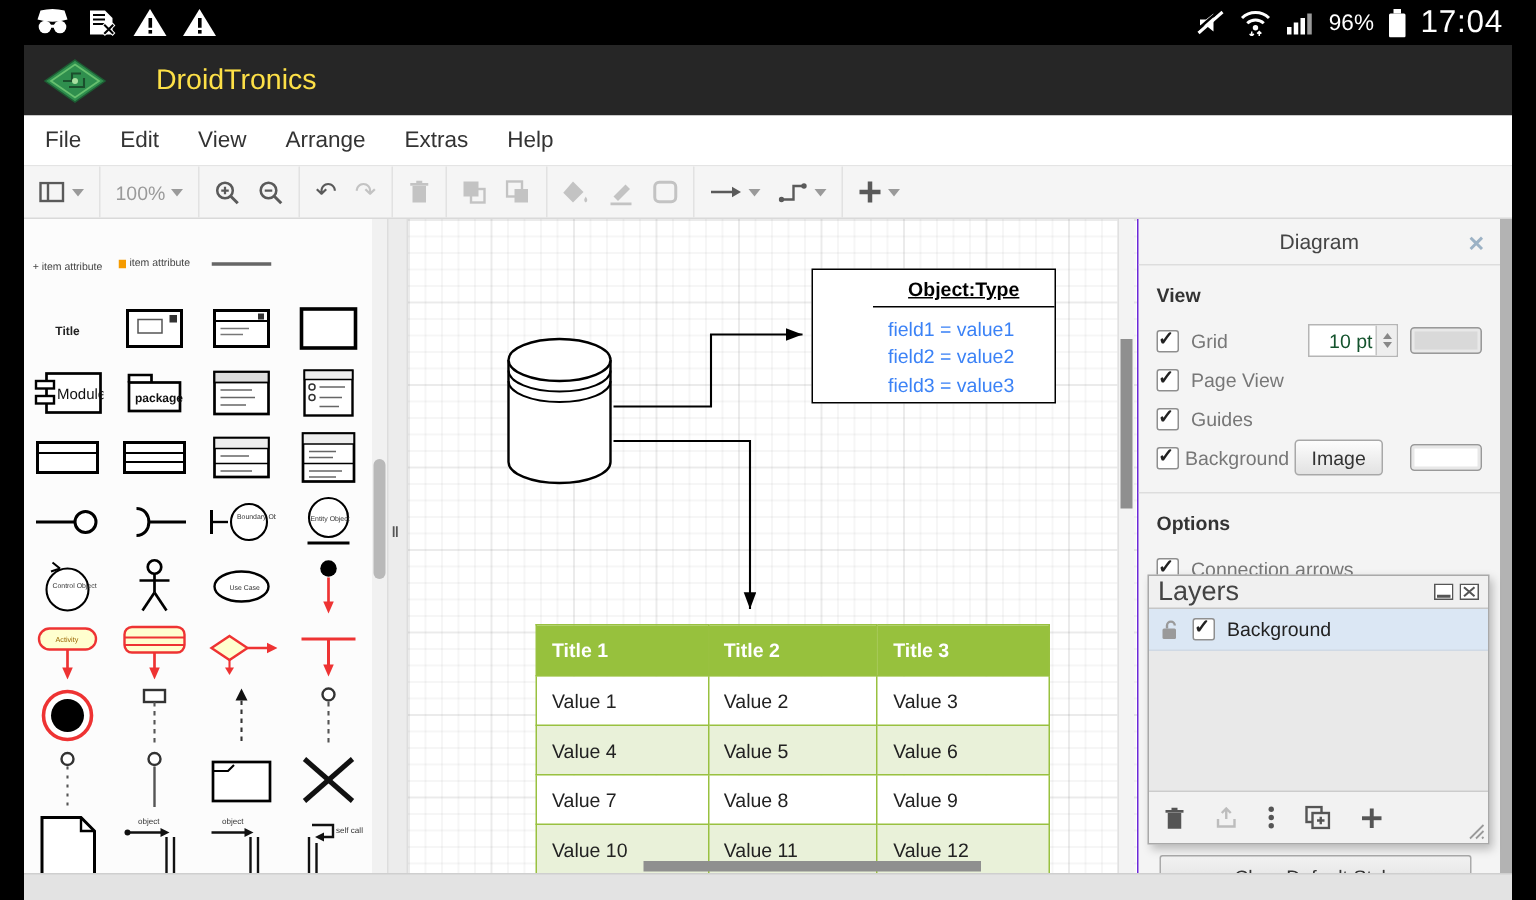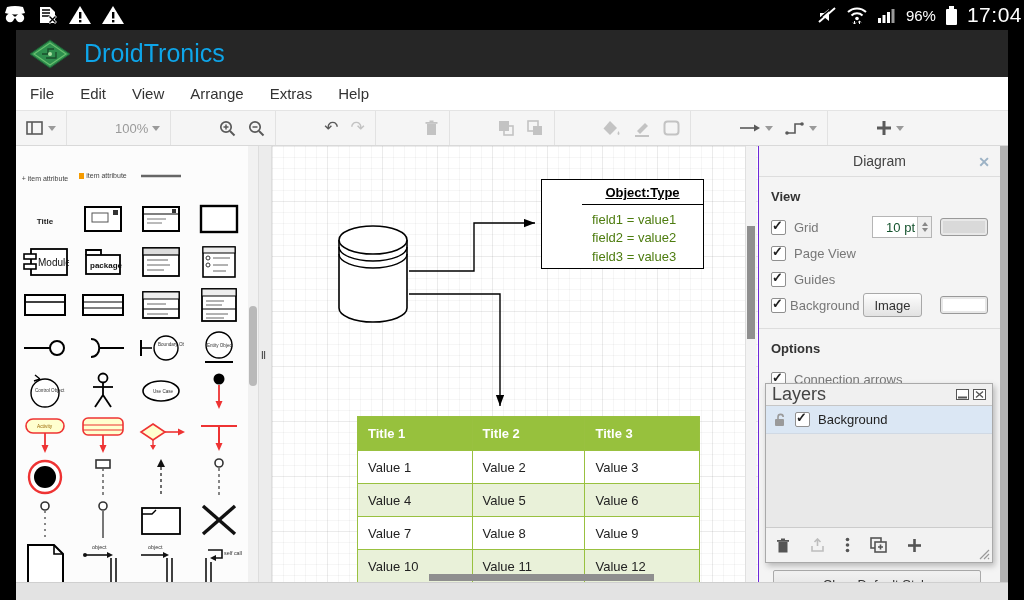--- a/index.html
+++ b/index.html
@@ -1,30 +1,30 @@
 <!DOCTYPE html>
 <html style="--tblhead: #97c13d; --tblalt: #e9f1d9; --tblbord: #99c140;"><head>
 <meta charset="utf-8">
 <style>
   html,body{margin:0;padding:0;}
   body{width:1024px;height:600px;background:#000;font-family:"Liberation Sans",sans-serif;overflow:hidden;position:relative;}
   svg{display:block;}
   
-  .statusbar{position:absolute;top:0;left:0;width:1024px;height:30px;background:#000;display:flex;align-items:center;justify-content:space-between;padding:0 2px;box-sizing:border-box;}
+  .statusbar{position:absolute;top:0;left:0;width:1024px;height:30px;background:#000;display:flex;align-items:center;justify-content:space-between;padding:0 22px;box-sizing:border-box;}
   .sb-left,.sb-right{display:flex;align-items:center;gap:9px;}
   .sb-time{color:#fff;font-size:21px;letter-spacing:.5px;}
   .sb-batt-pct{color:#fff;font-size:15px;}
   
   .app{position:absolute;top:30px;left:16px;width:992px;height:570px;background:#fff;display:flex;flex-direction:column;overflow:hidden;}
   .appbar{height:47px;background:#262626;display:flex;align-items:center;padding:0 12px;gap:12px;flex:none;}
-  .appbar .title{color:#0ea5e9;font-size:25px;}
+  .appbar .title{color:#fde047;font-size:19px;margin-left:20px;}
   .menubar{height:33px;background:#fff;border-bottom:1px solid #e4e4e4;display:flex;align-items:center;padding:0 14px;gap:26px;flex:none;}
   .menubar .mitem{font-size:15px;color:#333;cursor:default;}
   
-  .toolbar{height:34px;background:#f5f5f5;border-bottom:1px solid #d9d9d9;display:flex;align-items:stretch;flex:none;gap:38px;}
+  .toolbar{height:34px;background:#f5f5f5;border-bottom:1px solid #d9d9d9;display:flex;align-items:stretch;flex:none;}
   .tgroup{display:flex;align-items:center;padding:0 10px;gap:12px;border-right:1px solid #e2e2e2;}
   .tbtn{display:flex;align-items:center;gap:4px;color:#8a8a8a;}
   .tbtn.on{color:#5a5a5a;}
   .tbtn.off{color:#c3c3c3;}
   .caret{width:0;height:0;border-left:4px solid transparent;border-right:4px solid transparent;border-top:5px solid #9a9a9a;}
   .zoomtxt{font-size:13px;color:#9a9a9a;}
   .uglyph{font-size:17px;line-height:16px;}
   
   .main{flex:1;display:flex;min-height:0;position:relative;}
   
@@ -37,21 +37,21 @@
   
   .canvas{flex:1;position:relative;background:#fff;overflow:hidden;
     background-image:
       linear-gradient(to right,rgba(0,0,0,0.045) 1px,transparent 1px),
       linear-gradient(to bottom,rgba(0,0,0,0.045) 1px,transparent 1px),
       linear-gradient(to right,rgba(0,0,0,0.035) 1px,transparent 1px),
       linear-gradient(to bottom,rgba(0,0,0,0.035) 1px,transparent 1px);
     background-size:55px 55px,55px 55px,11px 11px,11px 11px;}
   .objbox{position:absolute;left:269px;top:33px;width:163px;height:90px;background:#fff;border:1px solid #000;box-sizing:border-box;padding-left:40px;}
   .objbox .obj-title{font-size:13px;font-weight:bold;text-decoration:underline;text-align:center;padding:5px 0 4px;border-bottom:1px solid #000;}
-  .objbox .obj-fields{padding:6px 10px;font-size:13px;line-height:1.42;color:#4d7c0f;}
+  .objbox .obj-fields{padding:6px 10px;font-size:13px;line-height:1.42;color:#3b82f6;}
   .gtable{position:absolute;left:85px;top:270px;width:343px;border-collapse:collapse;font-size:13px;}
   .gtable th{background:var(--tblhead);color:#fff;font-weight:bold;text-align:left;padding:8px 10px;border:1px solid var(--tblbord);height:17px;}
   .gtable td{background:#fff;color:#222;padding:8px 10px;border:1px solid var(--tblbord);height:16px;}
   .gtable tr.alt td{background:var(--tblalt);}
   .v-scroll{position:absolute;right:2px;top:0;bottom:0;width:10px;background:#f3f3f3;border-left:1px solid #e0e0e0;}
   .v-thumb{position:absolute;left:1px;width:8px;top:80px;height:113px;background:#8f8f8f;}
   .h-thumb{position:absolute;left:157px;bottom:1px;width:225px;height:7px;background:#8f8f8f;}
   
   .panel{width:241px;background:#f4f4f4;border-left:1px solid #6d28d9;position:relative;flex:none;font-size:13px;color:#777;overflow:hidden;}
   .panel .ptitle{height:30px;display:flex;align-items:center;justify-content:center;color:#444;font-size:14px;border-bottom:1px solid #ddd;position:relative;}

